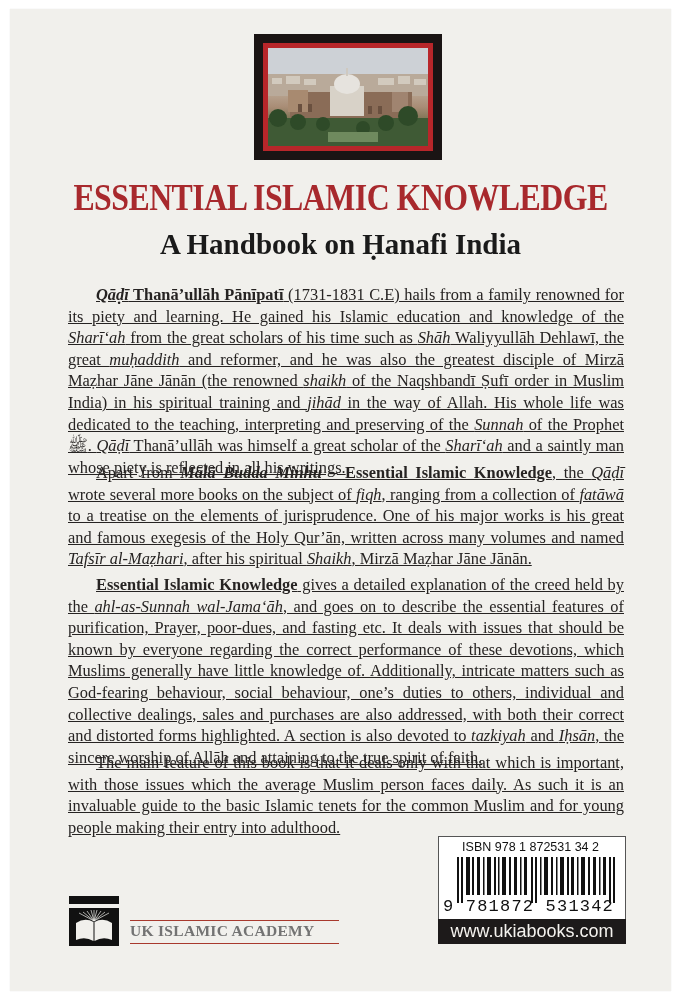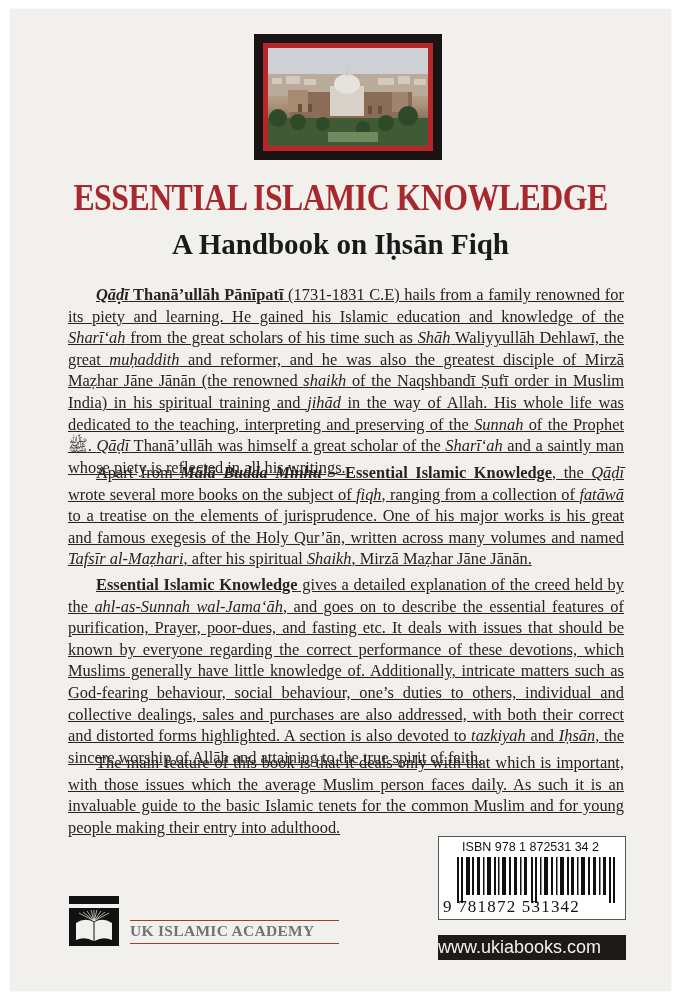--- a/index.html
+++ b/index.html
@@ -57,28 +57,28 @@
     position: absolute; left: 438px; top: 836px; width: 186px; height: 82px;
     background: #ffffff; border: 1px solid #555;
   }
   .isbn-label {
     position: absolute; left: 0; right: 0; top: 3px; text-align: right; padding-right: 26px;
     font-family: "Liberation Sans", sans-serif; font-size: 12.5px; color: #111;
   }
   .bars { position: absolute; left: 18px; top: 20px; width: 165px; height: 46px; }
   .barcode-digits {
     position: absolute; left: 4px; right: 4px; top: 60px;
-    font-family: Liberation Serif, serif; font-size: 17px; color: #111;
+    font-family: Liberation Mono, monospace; font-size: 17px; color: #111;
     letter-spacing: 1.2px;
     background: transparent;
   }
   .url-bar {
     position: absolute; left: 438px; top: 919px; width: 188px; height: 25px;
-    background: #1d1a1a; color: #f4f2ee; text-align: left;
-    font-family: "Liberation Sans", sans-serif; font-size: 18px; line-height: 25px; margin-top: 16px;
+    background: #1d1a1a; color: #f4f2ee; text-align: center;
+    font-family: "Liberation Sans", sans-serif; font-size: 18px; line-height: 25px;
   }
 
   .logo-icon { position: absolute; left: 69px; top: 896px; width: 50px; height: 50px; }
   .logo-text {
     position: absolute; left: 130px; top: 922px;
     font-family: "Liberation Serif", serif; font-weight: bold;
     font-size: 15.5px; color: #737373; letter-spacing: 0.3px;
   }
   .logo-rule {
     position: absolute; left: 130px; width: 209px; height: 1px; background: #a8392d;
@@ -124,21 +124,21 @@
             <circle cx="118" cy="75" r="8"></circle>
             <circle cx="95" cy="80" r="7"></circle>
         </g>
         <rect x="60" y="84" width="50" height="10" fill="#6f8a5e"></rect>
       </svg>
     </div>
   </div>
 </div>
 
 <div class="title-main">ESSENTIAL ISLAMIC KNOWLEDGE</div>
-<div class="title-sub">A Handbook on Iḥsān Fiqh</div>
+<div class="title-sub">A Handbook on Ḥanafi India</div>
 
 <div class="body-text p1">
   <p>
     <b><i>Qāḍī</i></b><b> Thanā’ullāh Pānīpatī</b><span> (1731-1831 C.E) hails from a family renowned for its piety and learning. He gained his Islamic education and knowledge of the </span><i>Sharī‘ah</i><span> from the great scholars of his time such as </span><i>Shāh</i><span> Waliyyullāh Dehlawī, the great </span><i>muḥaddith</i><span> and reformer, and he was also the greatest disciple of Mirzā Maẓhar Jāne Jānān (the renowned </span><i>shaikh</i><span> of the Naqshbandī Ṣufī order in Muslim India) in his spiritual training and </span><i>jihād</i><span> in the way of Allah. His whole life was dedicated to the teaching, interpreting and preserving of the </span><i>Sunnah</i><span> of the Prophet ﷺ. </span><i>Qāḍī</i><span> Thanā’ullāh was himself a great scholar of the </span><i>Sharī‘ah</i><span> and a saintly man whose piety is reflected in all his writings.</span>
   </p>
 </div>
 
 <div class="body-text p2">
   <p>
     <span>Apart from </span><b><i>Mālā Budda Minhu</i></b><b> – Essential Islamic Knowledge</b><span>, the </span><i>Qāḍī</i><span> wrote several more books on the subject of </span><i>fiqh</i><span>, ranging from a collection of </span><i>fatāwā</i><span> to a treatise on the elements of jurisprudence. One of his major works is his great and famous exegesis of the Holy Qur’ān, written across many volumes and named </span><i>Tafsīr al-Maẓhari</i><span>, after his spiritual </span><i>Shaikh</i><span>, Mirzā Maẓhar Jāne Jānān.</span>

